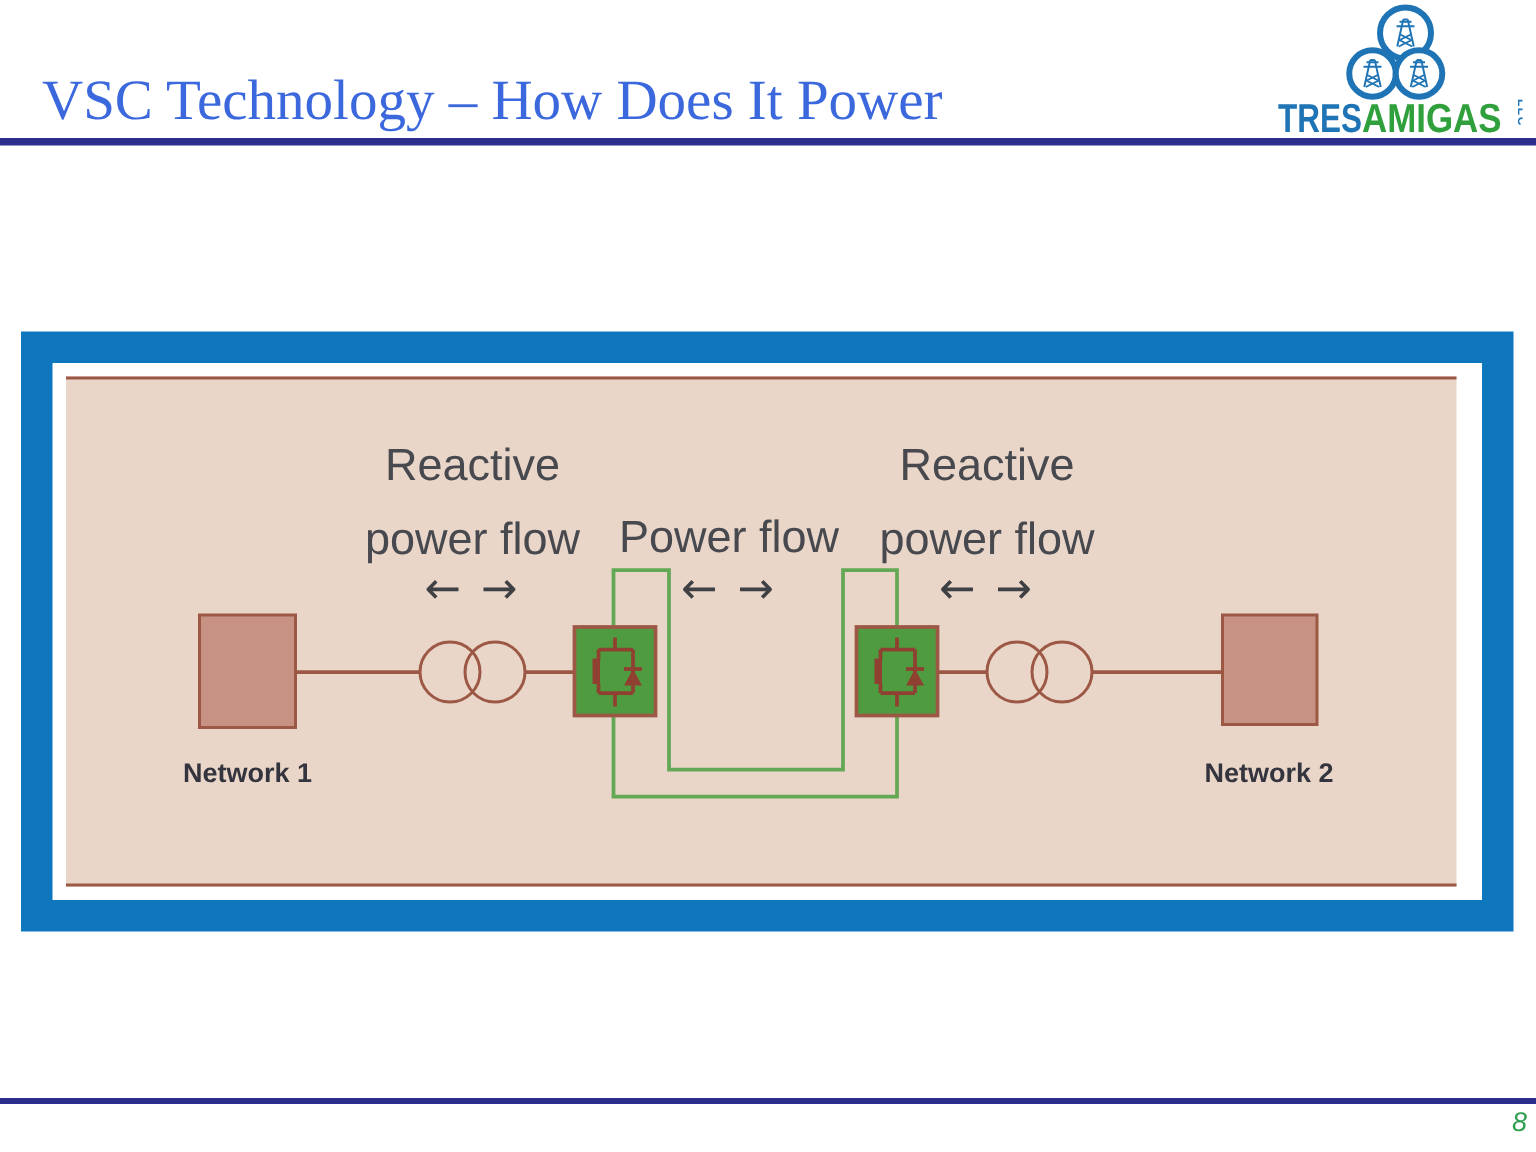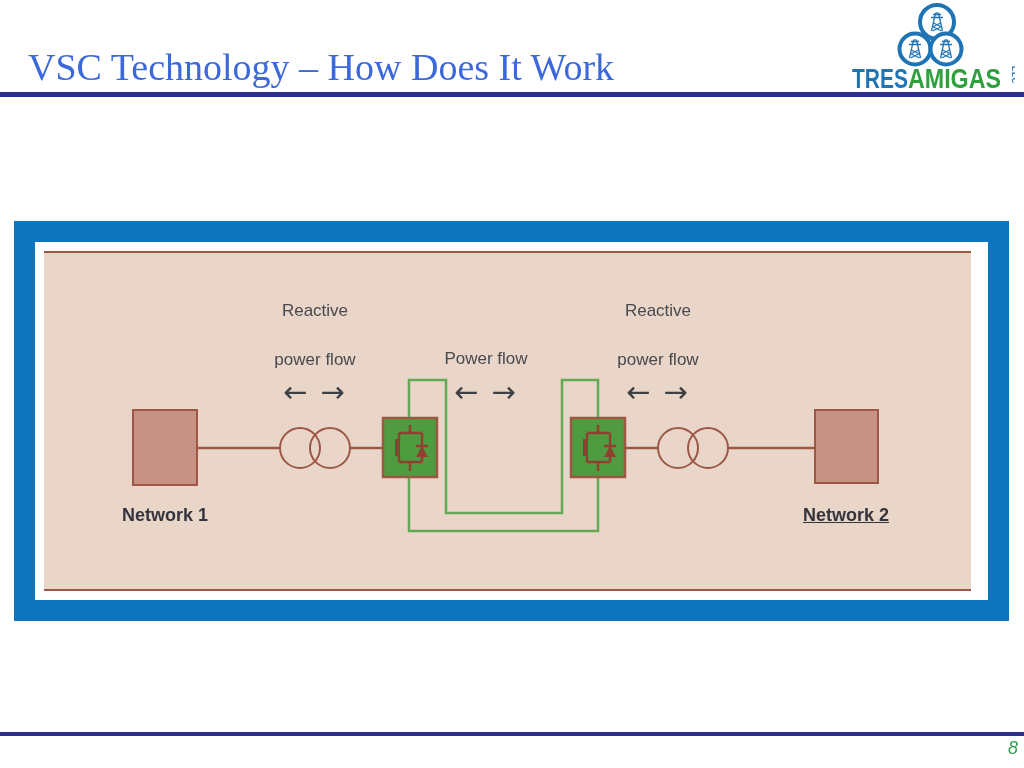--- a/index.html
+++ b/index.html
@@ -36,21 +36,21 @@
     background:var(--panel-tan,#e9d6c9);
     border-top:2px solid var(--line-brown,#9c5844);
     border-bottom:2px solid var(--line-brown,#9c5844);
   }
 
   .diagram-svg{left:0;top:0;width:1024px;height:768px;pointer-events:none;}
 
   
   .dia-label{
     text-align:center;
-    font-size:17px;line-height:30px;
+    font-size:30px;line-height:30px;
     color:var(--label-gray,#47494f);
     width:160px;
   }
   .lbl-reactive-left{left:235px;top:296px;}
   .lbl-powerflow-left{left:235px;top:345px;}
   .lbl-power-center{left:406px;top:344px;}
   .lbl-reactive-right{left:578px;top:296px;}
   .lbl-powerflow-right{left:578px;top:345px;}
 
   .arrow-pair{
@@ -62,40 +62,40 @@
   .arr-left{left:235px;top:377px;}
   .arr-center{left:406px;top:377px;}
   .arr-right{left:578px;top:377px;}
 
   .network-label{
     text-align:center;width:150px;
     font-size:18px;line-height:30px;font-weight:bold;
     color:var(--network-text,#33343d);
   }
   .lbl-network1{left:90px;top:500px;}
-  .lbl-network2{left:771px;top:500px;text-decoration:underline;}
+  .lbl-network2{left:771px;top:500px;}
 
   
   .footer-rule{
     left:0;top:732px;width:1024px;height:4px;
     background:var(--rule-navy,#2b2e8c);
   }
   .page-number{
     left:970px;top:738px;width:48px;
     text-align:right;
     font-style:italic;font-size:18px;
     color:var(--page-green,#2f9e4e);
   }
 </style>
 </head>
 <body>
 
 <div>
 
-  <div class="abs slide-title">VSC Technology – How Does It Work</div>
+  <div class="abs slide-title">VSC Technology – How Does It Power</div>
 
   <svg class="abs logo" viewBox="0 0 172 94">
     <defs>
       <g id="tower" style="stroke:var(--logo-blue,#1f74b5);stroke-width:1.3;fill:none;">
         <path d="M -1.5,-9 L -5.5,9 M 1.5,-9 L 5.5,9"></path>
         <path d="M -1.5,-9 H 1.5"></path>
         <path d="M -6,-4.5 H 6 M -4,-7.5 H 4"></path>
         <path d="M -3.5,1 L 3.5,4.5 M 3.5,1 L -3.5,4.5"></path>
         <path d="M -4.5,4.5 L 4.5,9 M 4.5,4.5 L -4.5,9"></path>
       </g>

